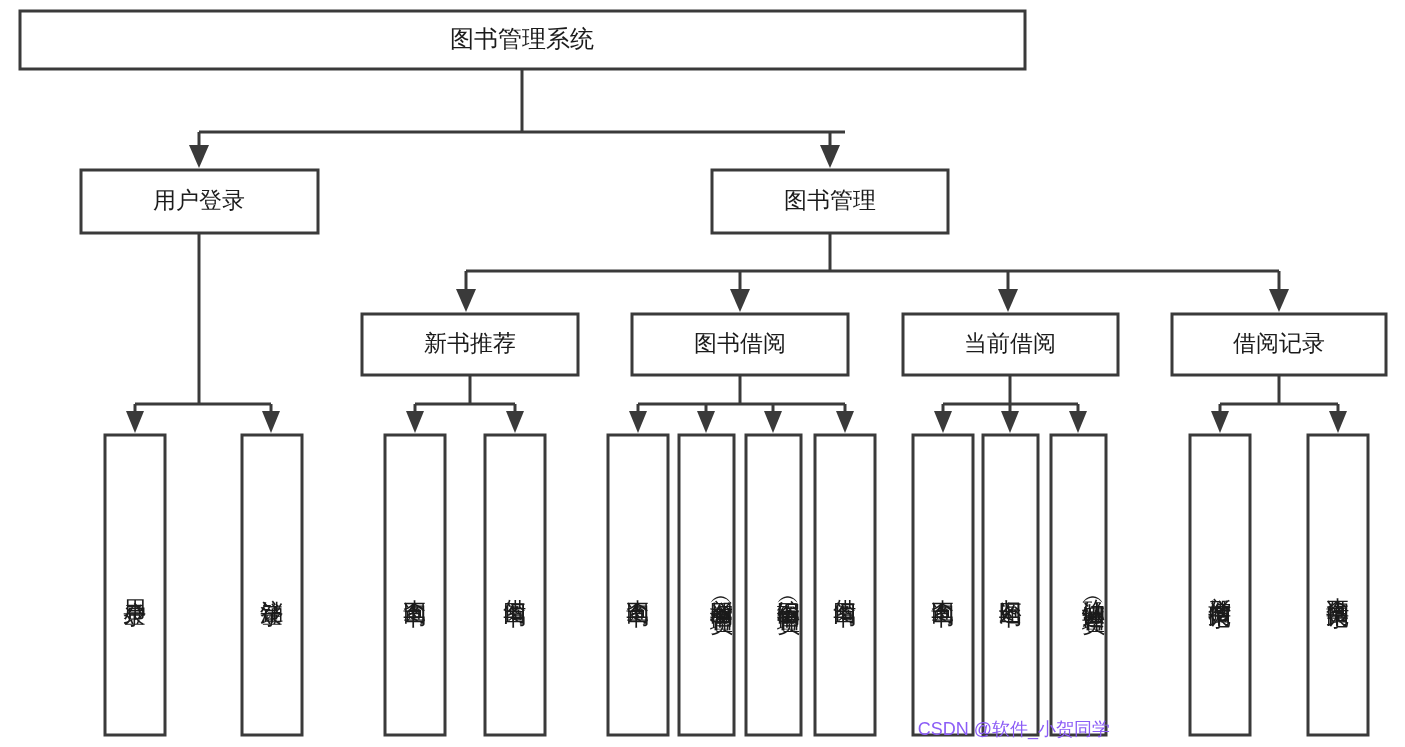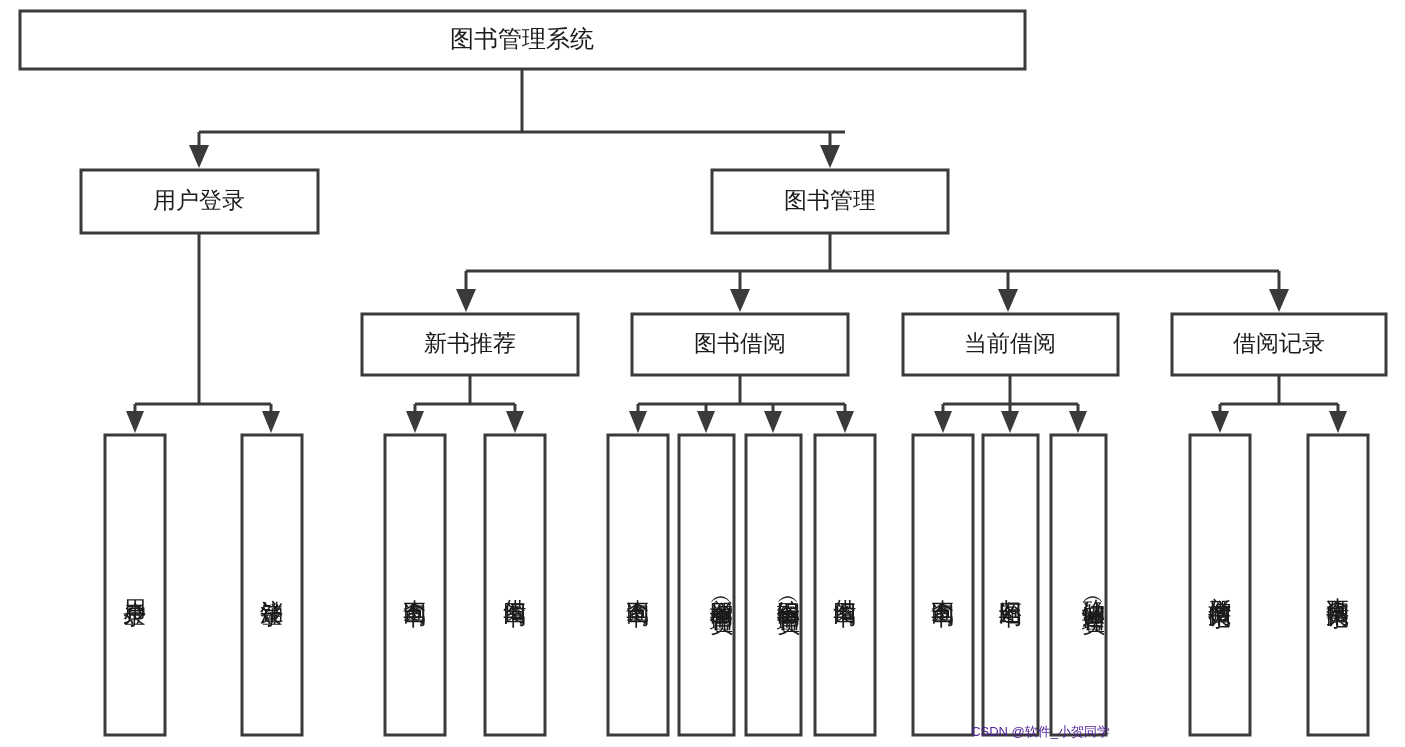--- a/index.html
+++ b/index.html
@@ -70,22 +70,22 @@
     align-items: center;
     justify-content: center;
     text-align: center;
     pointer-events: none;
   }
   .watermark {
     position: absolute;
     right: 10px;
     bottom: 6px;
     font-family: "Liberation Sans", "DejaVu Sans", sans-serif;
-    font-size: 13px;
-    color: #4c1d95;
+    font-size: 18px;
+    color: #8b5cf6;
     white-space: nowrap;
   }
 </style>
 </head>
 <body>
 
 <div id="diagram-root">
 
   <svg class="flow" viewBox="0 0 1405 747">
 

